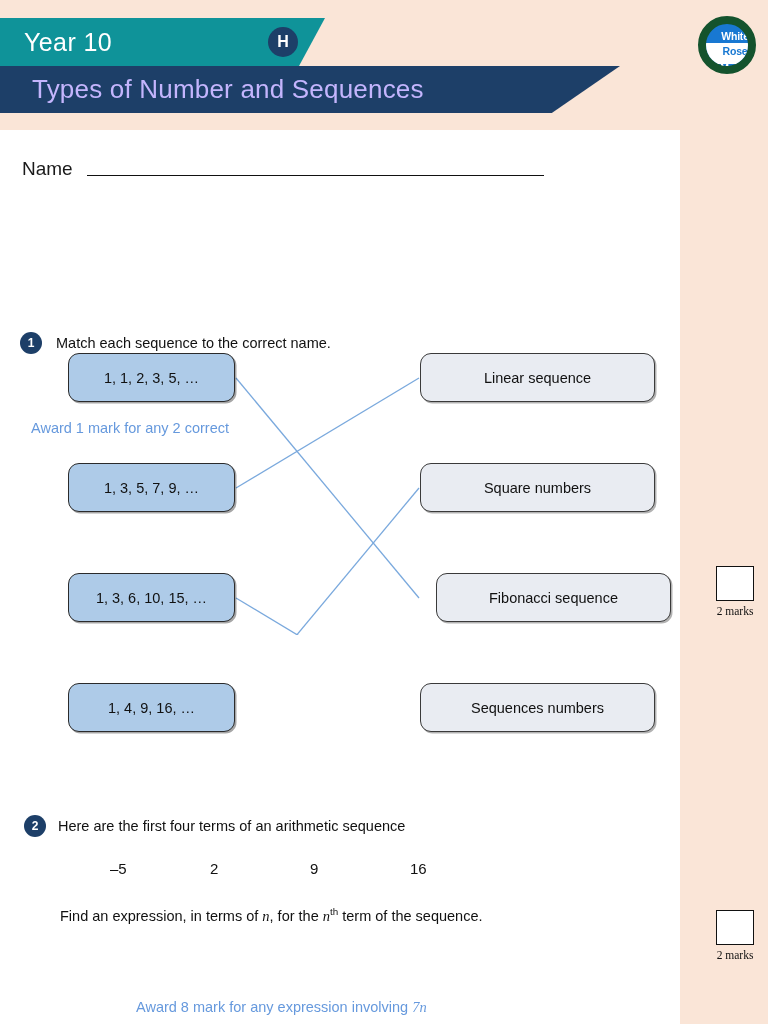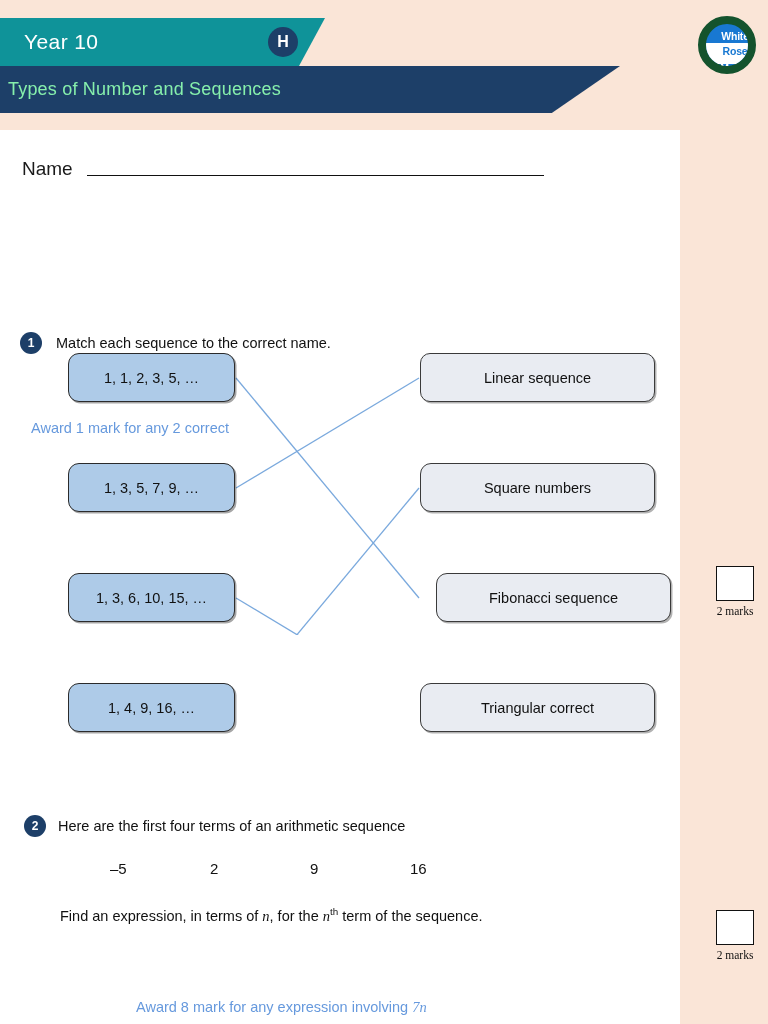--- a/index.html
+++ b/index.html
@@ -30,21 +30,21 @@
     width: 325px;
     height: 48px;
     background: #0f9399;
     clip-path: polygon(0 0, 100% 0, 92% 100%, 0 100%);
     display: flex;
     align-items: center;
   }
 
   #year-label {
     color: #ffffff;
-    font-size: 21px;
+    font-size: 25px;
     letter-spacing: 0.4px;
     margin-left: 24px;
     font-weight: 400;
     text-align: right;
   }
 
   #tier-badge {
     position: absolute;
     left: 268px; top: 27px;
     width: 30px; height: 30px;
@@ -64,23 +64,23 @@
     left: 0; top: 66px;
     width: 620px;
     height: 47px;
     background: #1d3f68;
     clip-path: polygon(0 0, 100% 0, 89% 100%, 0 100%);
     display: flex;
     align-items: center;
   }
 
   #worksheet-title {
-    color: #86efac;
-    font-size: 18px;
-    margin-left: 8px;
+    color: #c4b5fd;
+    font-size: 26px;
+    margin-left: 32px;
     letter-spacing: 0.2px;
     font-weight: 400;
   }
 
   
   #logo {
     position: absolute;
     left: 698px; top: 16px;
     width: 58px; height: 58px;
     border-radius: 50%;
@@ -198,21 +198,21 @@
     font-size: 14.5px;
     color: #111111;
     box-shadow: 1.5px 1.5px 0 rgba(0,0,0,0.3);
   }
 
   #seq-0  { left: 68px;  top: 113px; }
   #seq-1  { left: 68px;  top: 223px; }
   #seq-2  { left: 68px;  top: 333px; }
   #seq-3  { left: 68px;  top: 443px; }
 
-  #nm-0   { left: 420px; top: 113px; border-radius: 10px; }
+  #nm-0   { left: 420px; top: 113px; }
   #nm-1   { left: 420px; top: 223px; text-align: center; }
   #nm-2   { left: 420px; top: 333px; margin-left: 16px; }
   #nm-3   { left: 420px; top: 443px; }
 
   .annotation {
     position: absolute;
     color: #6699dd;
     font-size: 14.5px;
   }
   #q1-annotation { left: 31px; top: 290px; }
@@ -314,21 +314,21 @@
     </svg>
 
     <div class="seq-box" id="seq-0">1, 1, 2, 3, 5, …</div>
     <div class="seq-box" id="seq-1">1, 3, 5, 7, 9, …</div>
     <div class="seq-box" id="seq-2">1, 3, 6, 10, 15, …</div>
     <div class="seq-box" id="seq-3">1, 4, 9, 16, …</div>
 
     <div class="name-box" id="nm-0">Linear sequence</div>
     <div class="name-box" id="nm-1">Square numbers</div>
     <div class="name-box" id="nm-2">Fibonacci sequence</div>
-    <div class="name-box" id="nm-3">Triangular correct</div>
+    <div class="name-box" id="nm-3">Sequences numbers</div>
   </div>
 
   <div class="annotation" id="q1-annotation">Award 1 mark for any 2 correct</div>
 
   <div class="q-num" id="q2-num">2</div>
   <div class="q-text" id="q2-text">Here are the first four terms of an arithmetic sequence</div>
 
   <div id="terms-row">
     <span class="term">–5</span>
     <span class="term">2</span>

